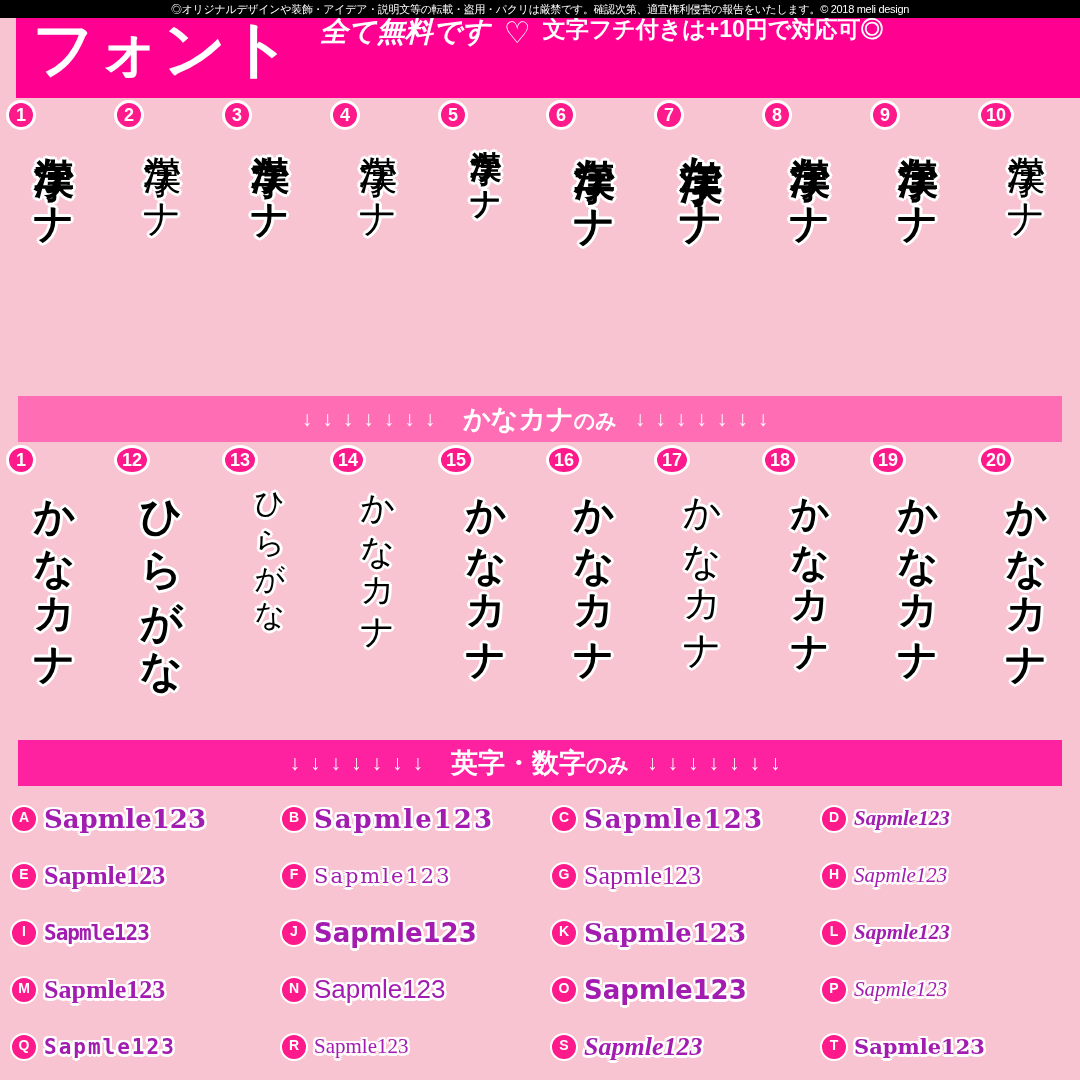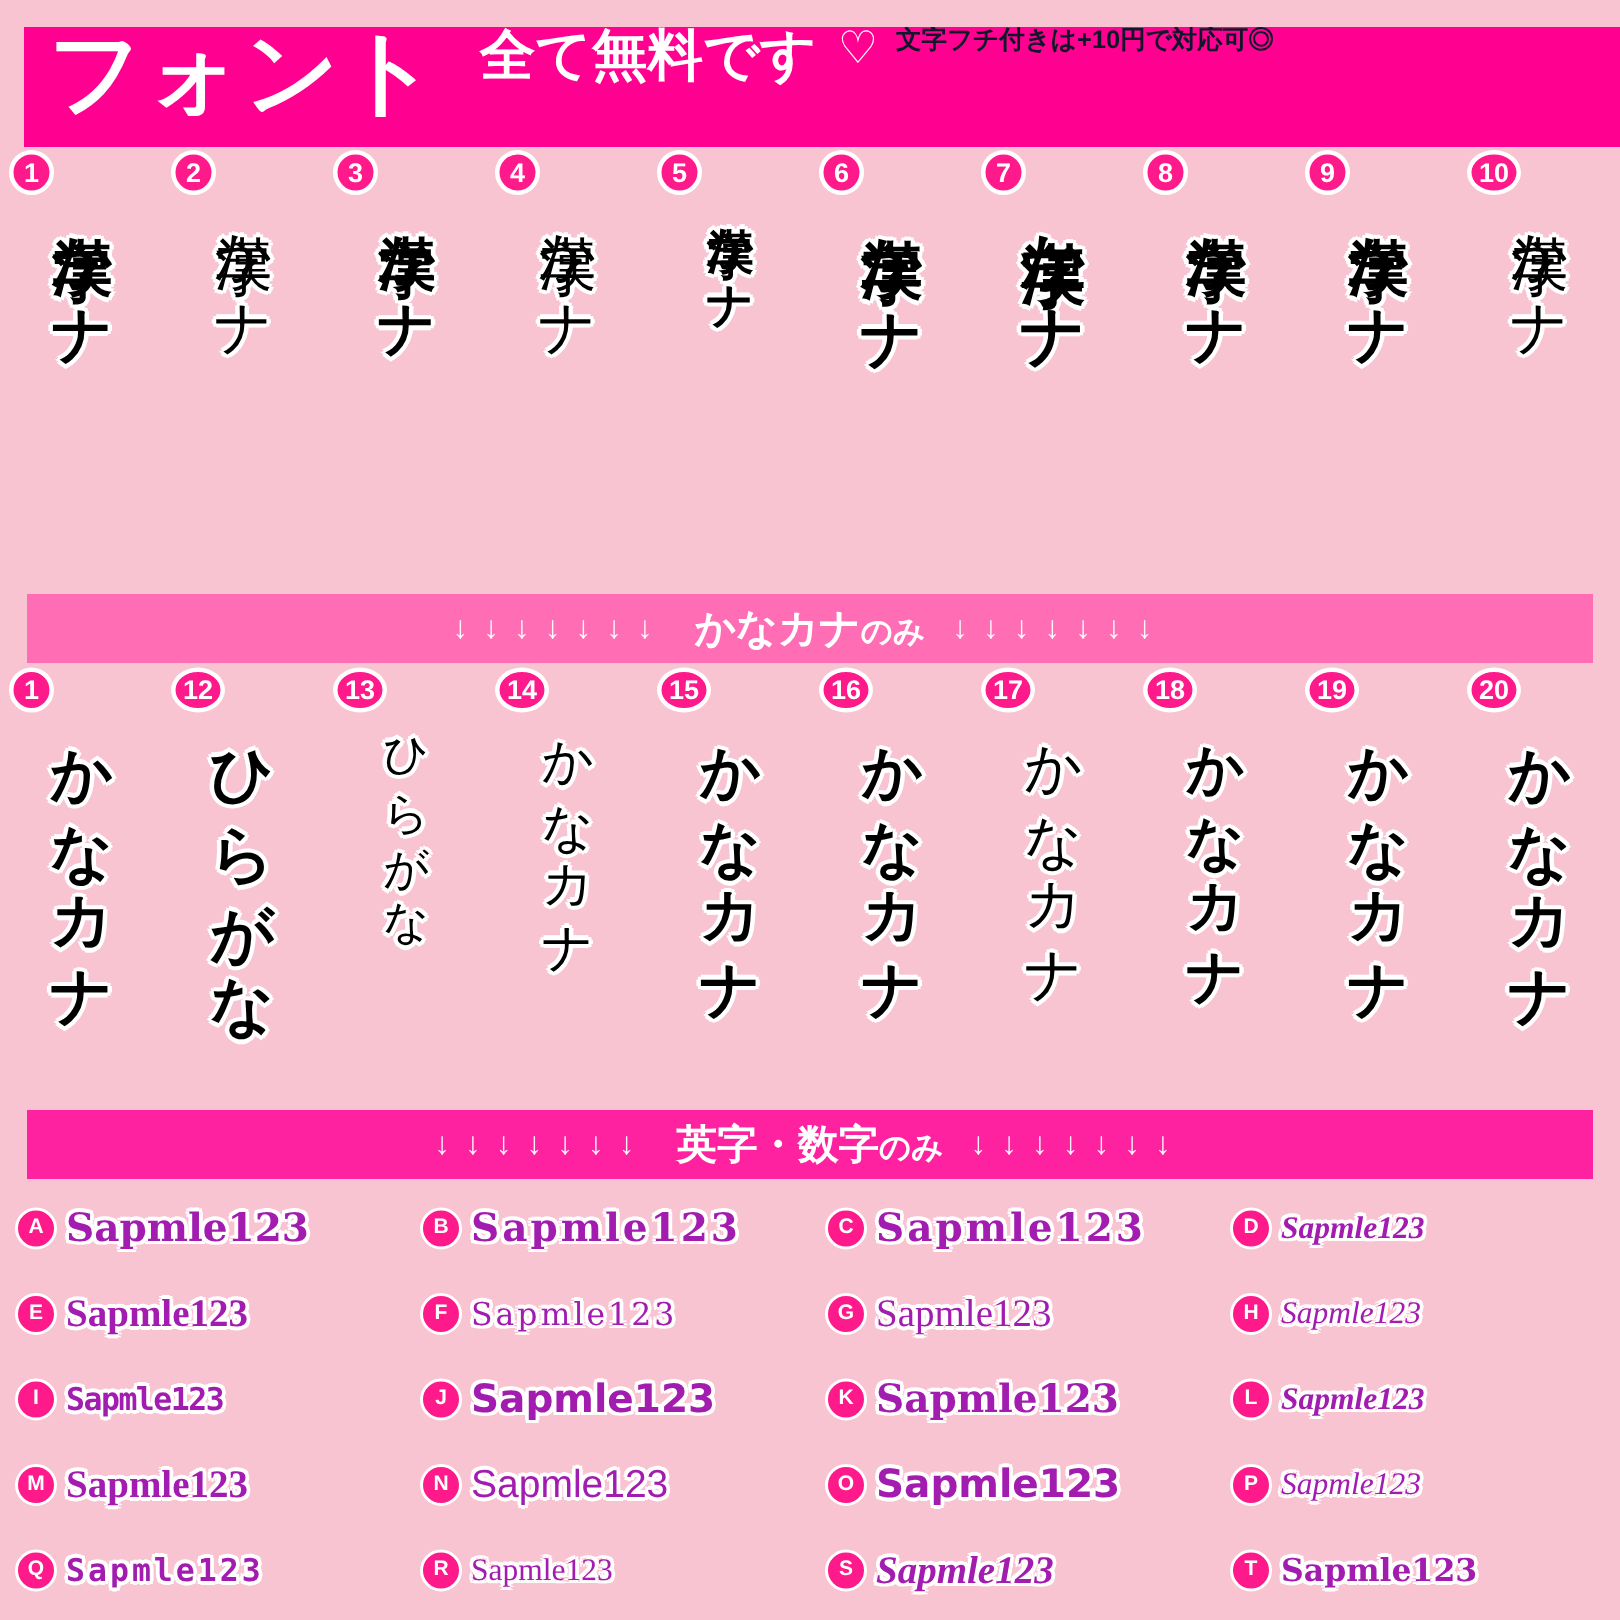--- a/index.html
+++ b/index.html
@@ -50,34 +50,35 @@
     margin-left: 16px;
     letter-spacing: 2px;
     text-shadow:
       -3px -3px 0 #ff0090, 3px -3px 0 #ff0090,
       -3px  3px 0 #ff0090, 3px  3px 0 #ff0090,
        0px  4px 0 #ff0090;
     line-height: 1;
   }
   .header-sub {
     color: #fff;
-    font-size: 37px;
+    font-size: 28px;
     font-weight: bold;
     margin-left: 26px;
     line-height: 1;
+    font-style: italic;
   }
   .header-heart {
     color: #fff;
     font-size: 30px;
     margin-left: 14px;
     line-height: 1;
   }
   .header-note {
-    color: #0f172a;
-    font-size: 17px;
+    color: #ffffff;
+    font-size: 23px;
     font-weight: bold;
     margin-left: 12px;
     line-height: 1;
   }
 
   
   .grid {
     position: absolute;
     left: 0;
     width: 1080px;
@@ -207,20 +208,21 @@
   .f-libser { font-family: "Liberation Serif", serif; }
   .f-small  { font-size: 21px; }
   .f-wide   { letter-spacing: 2px; }
   .f-thin   { font-weight: normal; }
 </style>
 </head>
 <body>
 
 <div id="page">
 
+  <div class="copy-strip">◎オリジナルデザインや装飾・アイデア・説明文等の転載・盗用・パクリは厳禁です。確認次第、適宜権利侵害の報告をいたします。© 2018 meli design</div>
 
   <div class="header">
     <div class="header-title">フォント</div>
     <div class="header-sub">全て無料です</div>
     <div class="header-heart">♡</div>
     <div class="header-note">文字フチ付きは+10円で対応可◎</div>
   </div>
 
   <div class="grid" id="grid-kanji">
     <div class="cell">

